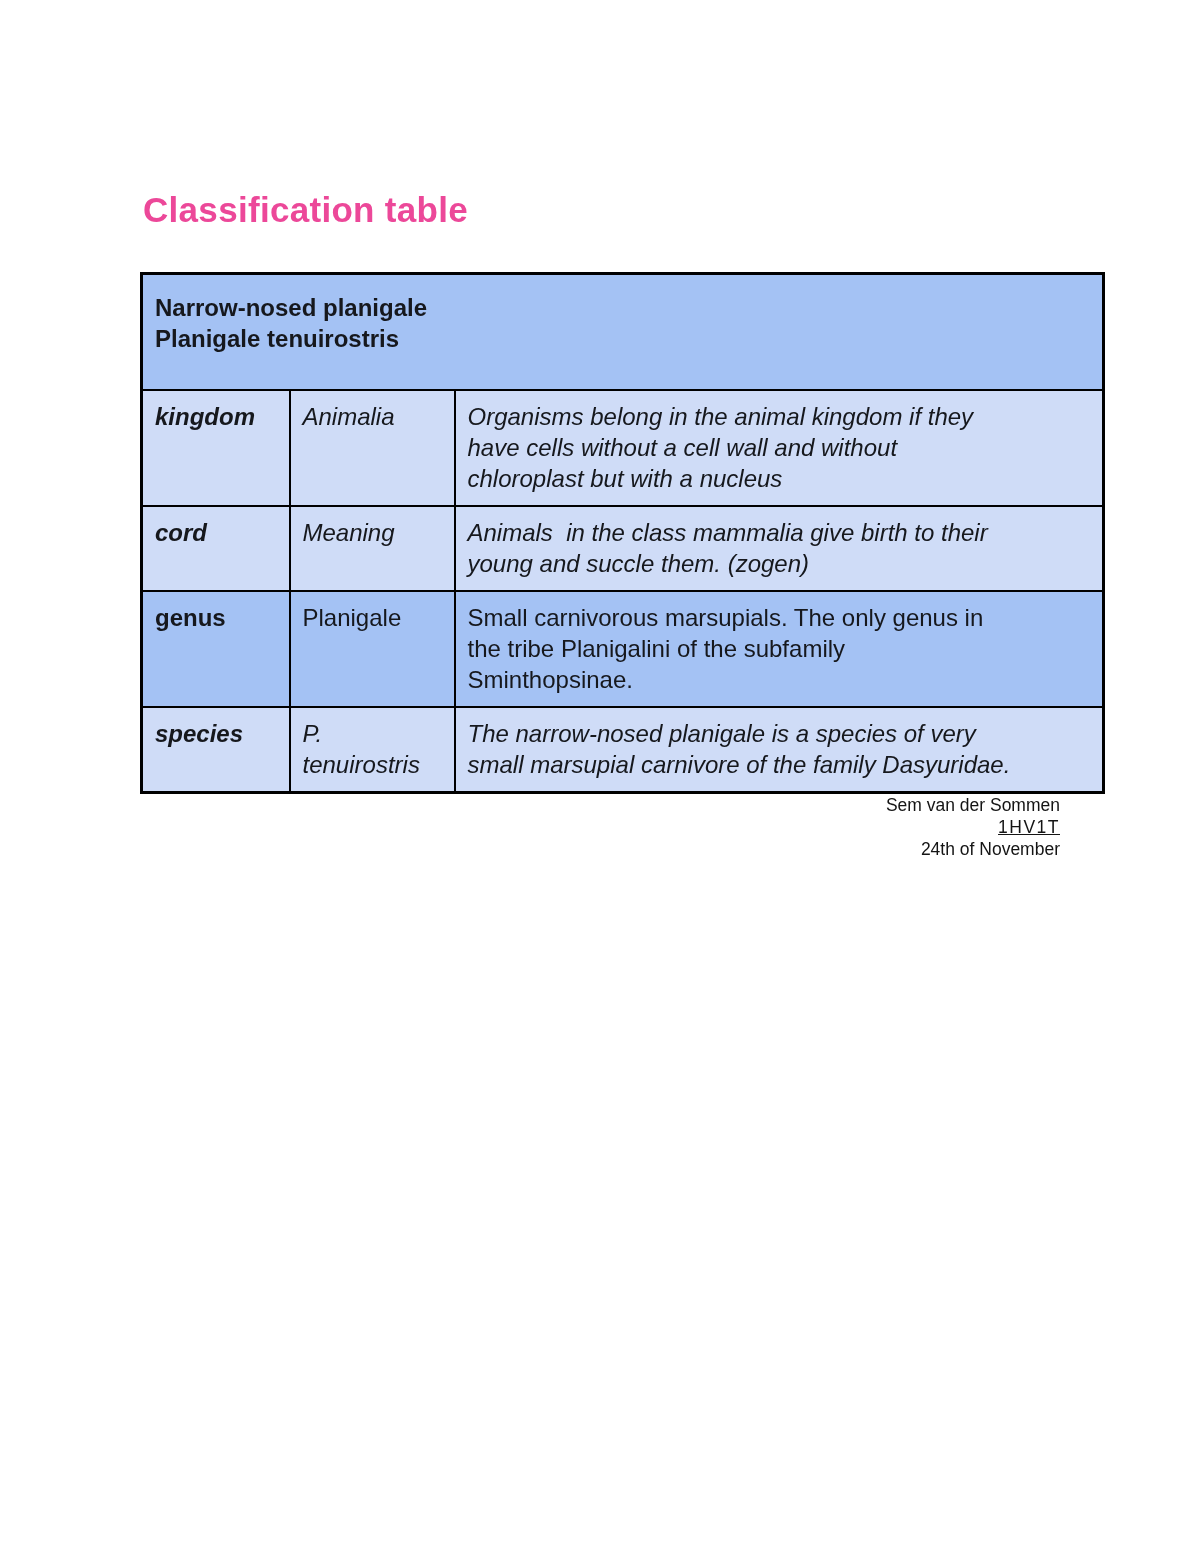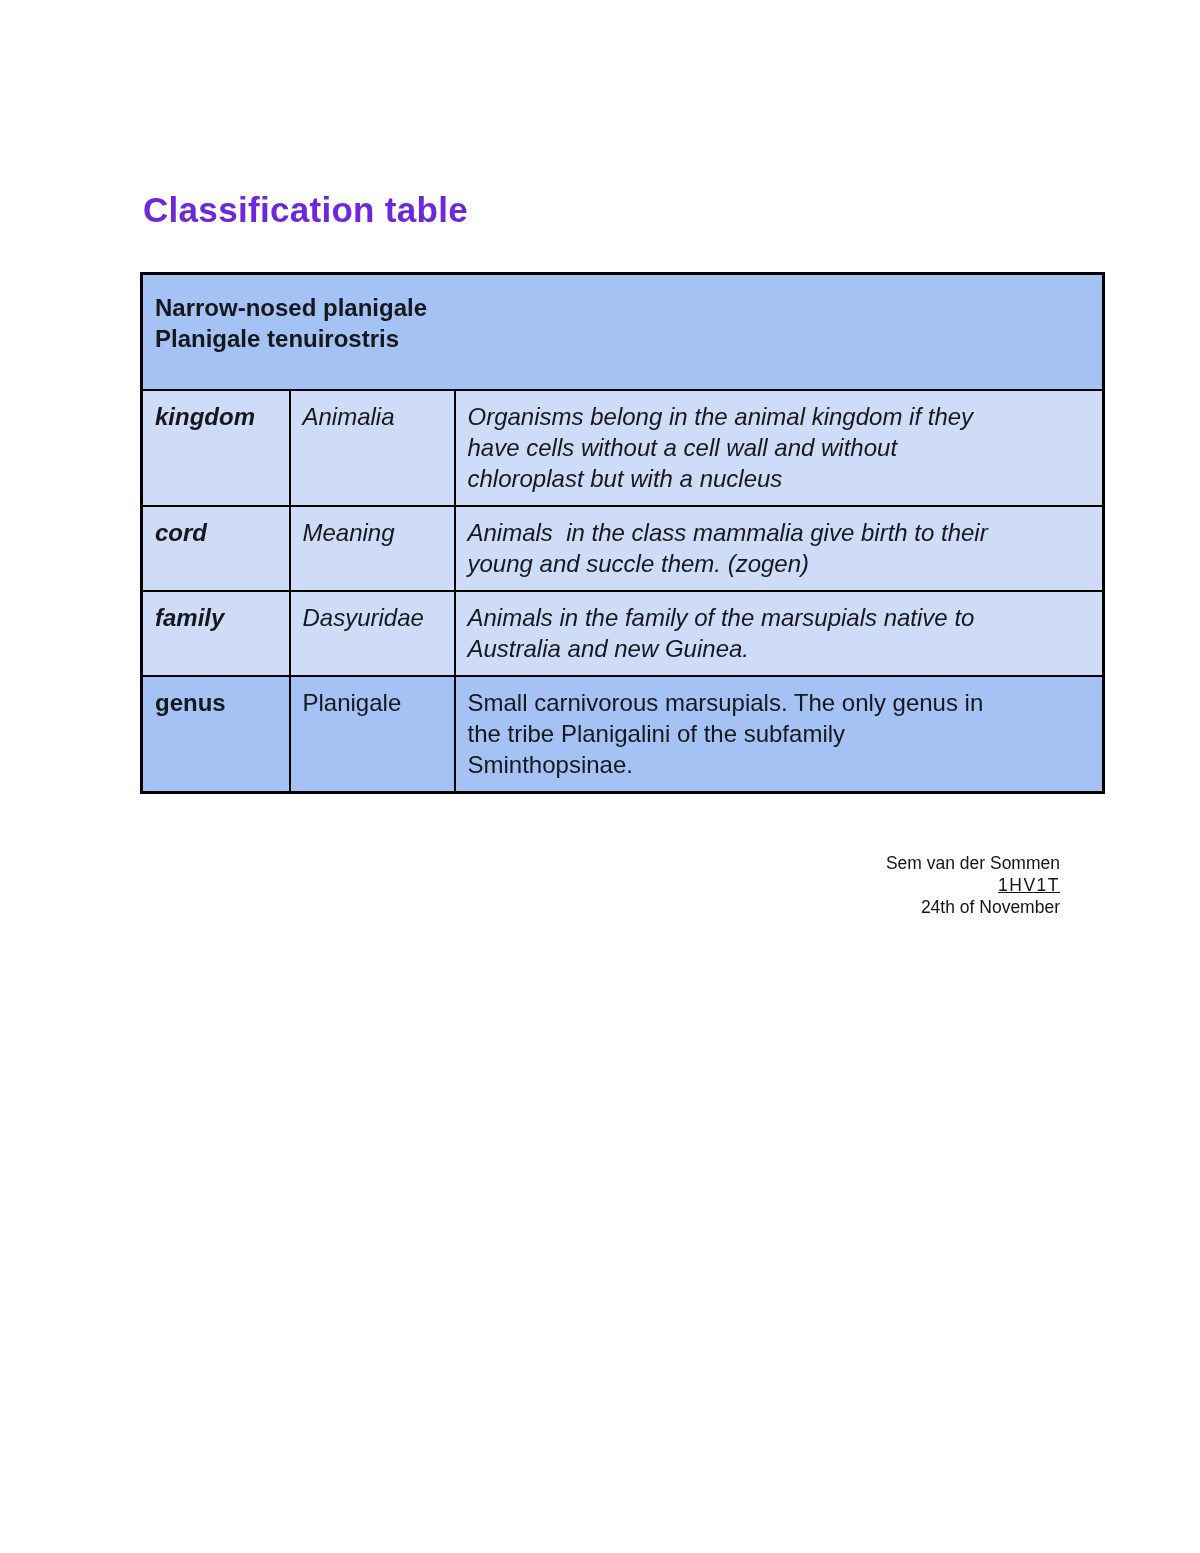--- a/index.html
+++ b/index.html
@@ -16,21 +16,21 @@
     position: absolute;
     left: 140px;
     top: 190px;
     width: 962px;
   }
   .doc-title {
     margin: 0 0 0 3px;
     font-size: 35px;
     line-height: 40px;
     font-weight: bold;
-    color: #6d28d9;
+    color: #ec4899;
     letter-spacing: 0.3px;
   }
   table.classification {
     border-collapse: collapse;
     table-layout: fixed;
     width: 962px;
     margin-top: 42px;
     border: 3px solid var(--border, #000);
   }
   table.classification td {
@@ -46,21 +46,20 @@
   tr.hdr td {
     background: var(--row-dark, #a4c2f4);
     font-weight: bold;
     height: 86px;
     padding-top: 17px;
   }
   tr.dark td  { background: var(--row-dark, #a4c2f4); }
   tr.light td { background: var(--row-light, #cfdcf7); font-style: italic; }
   td.rank { font-weight: bold; }
   .footer {
-    margin-top: 58px;
     padding-right: 42px;
     text-align: right;
     font-size: 17.5px;
     line-height: 22px;
     color: #141414;
   }
   .footer .code { letter-spacing: 1.5px; text-decoration: underline; }
 </style>
 </head>
 <body>
@@ -91,35 +90,36 @@
 
 
       <tr class="light">
         <td class="rank">cord</td>
         <td class="name">Meaning</td>
         <td class="desc">Animals  in the class mammalia give birth to their
 young and succle them. (zogen)</td>
       </tr>
 
 
-      <tr class="light">
-        <td class="rank">family</td>
-        <td class="name">Dasyuridae</td>
-        <td class="desc">Animals in the family of the marsupials native to
-Australia and new Guinea.</td>
-      </tr>
 
       <tr class="dark">
         <td class="rank">genus</td>
         <td class="name">Planigale</td>
         <td class="desc">Small carnivorous marsupials. The only genus in
 the tribe Planigalini of the subfamily
 Sminthopsinae.</td>
       </tr>
 
+      <tr class="light">
+        <td class="rank">species</td>
+        <td class="name">P.
+tenuirostris</td>
+        <td class="desc">The narrow-nosed planigale is a species of very
+small marsupial carnivore of the family Dasyuridae.</td>
+      </tr>
     </tbody>
   </table>
 
   <div class="footer">
     <div>Sem van der Sommen</div>
     <div class="code">1HV1T</div>
     <div>24th of November</div>
   </div>
 
 </div>

